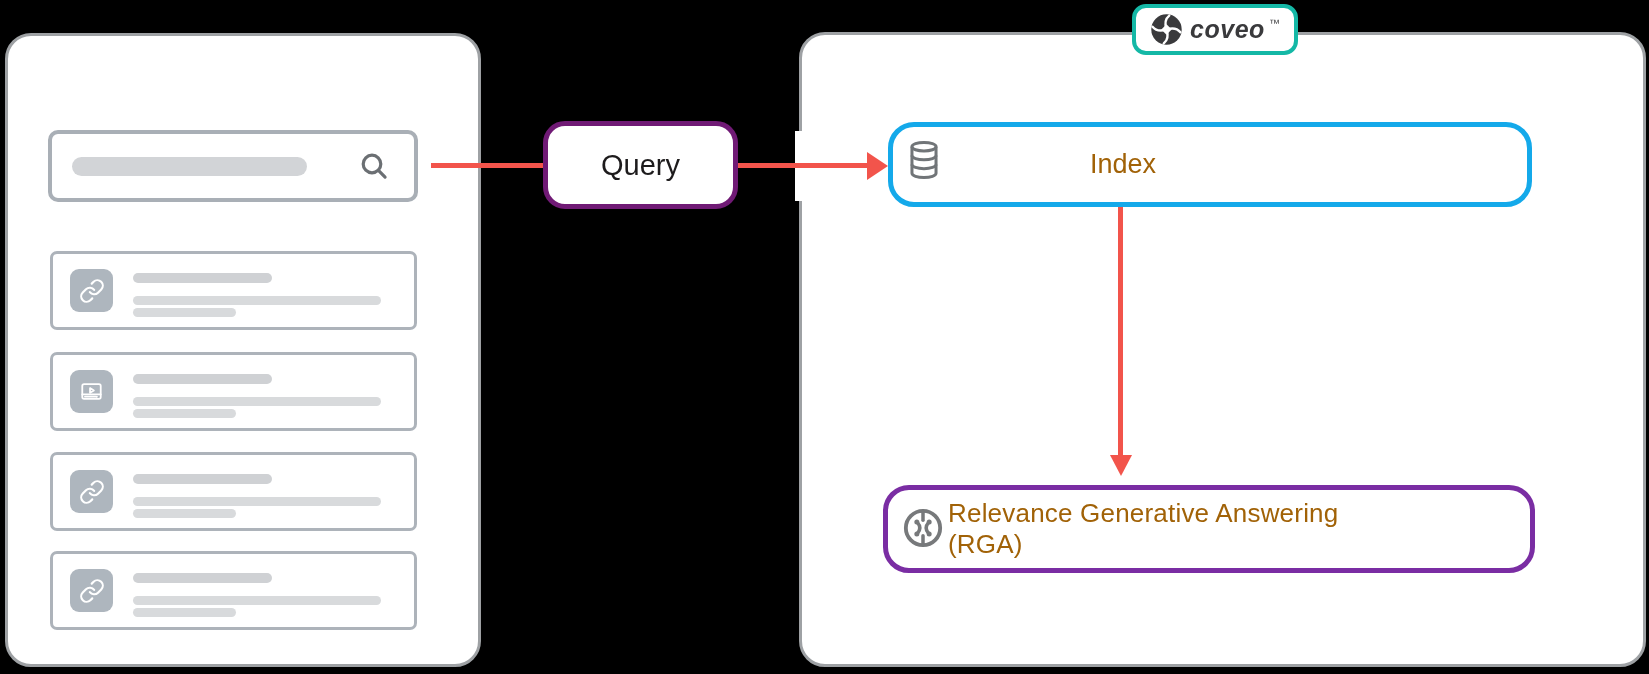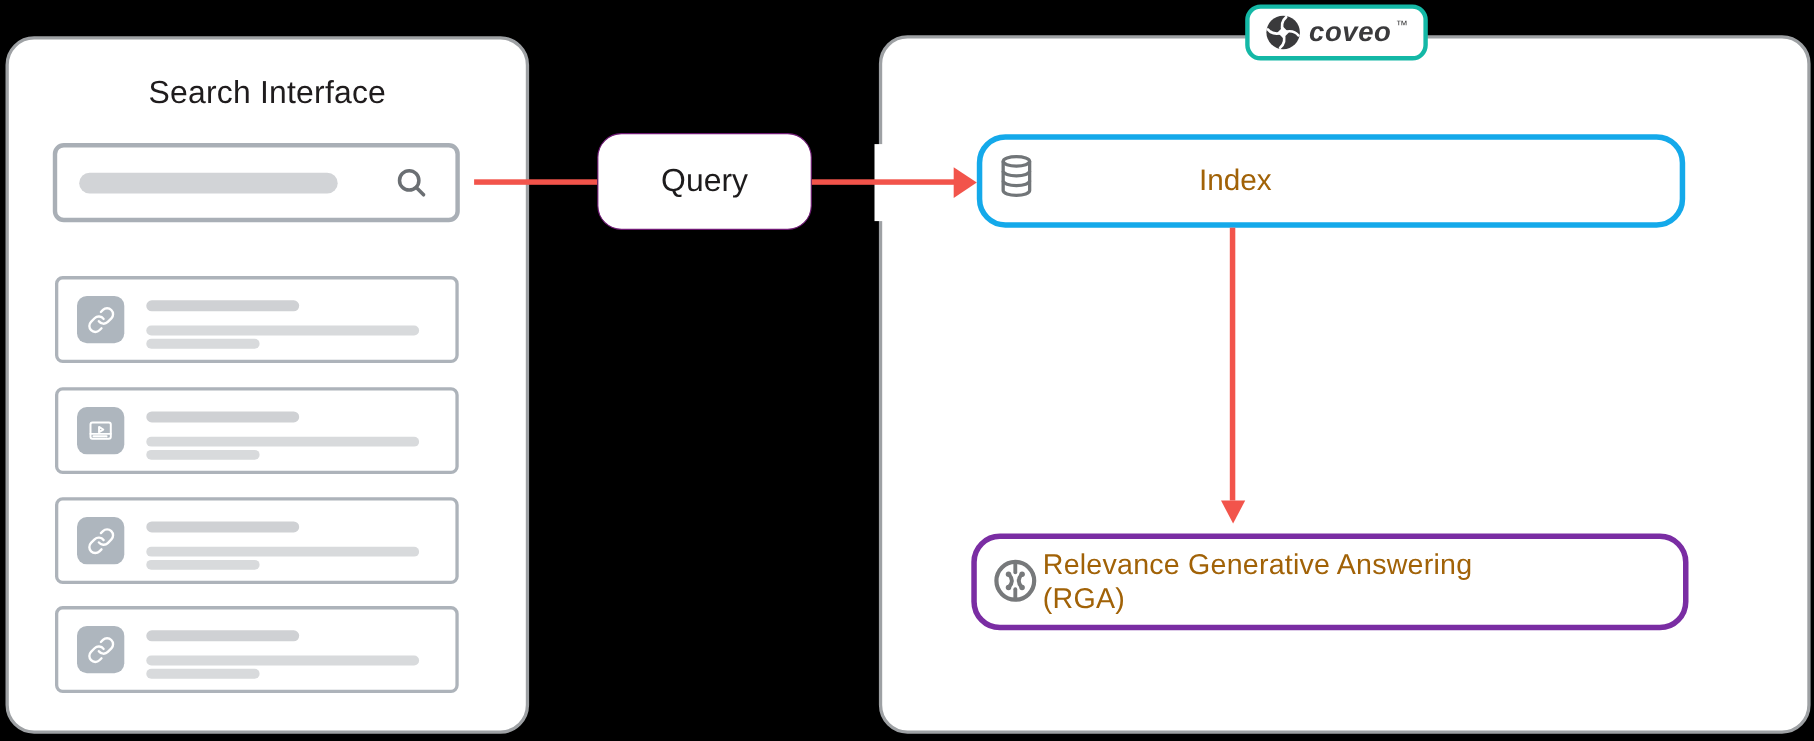--- a/index.html
+++ b/index.html
@@ -36,21 +36,21 @@
     background:#AEB6BE;border-radius:9px;display:flex;align-items:center;justify-content:center;
   }
   .sk{position:absolute;border-radius:6px;}
   .sk1{left:80px;top:19px;width:139px;height:10px;background:#CFD1D4;}
   .sk2{left:80px;top:42px;width:248px;height:9px;background:#D8DADC;}
   .sk3{left:80px;top:54px;width:103px;height:9px;background:#D8DADC;}
 
   
   .query-box{
     position:absolute;left:543px;top:121px;width:195px;height:88px;
-    background:#fff;border:1px solid #701a75;border-radius:22px;box-sizing:border-box;
+    background:#fff;border:5px solid #701a75;border-radius:22px;box-sizing:border-box;
     display:flex;align-items:center;justify-content:center;
     font-size:29px;color:#1d1b1c;
   }
   .red-line{position:absolute;background:#F2544B;}
   .arrowhead-right{
     position:absolute;width:0;height:0;
     border-top:14px solid transparent;border-bottom:14px solid transparent;
     border-left:21px solid #F2544B;
   }
   .arrowhead-down{
@@ -83,21 +83,20 @@
   .index-icon{position:absolute;left:12px;top:13px;}
   .rga-icon{position:absolute;left:15px;top:18px;}
 </style>
 </head>
 <body>
 
 <div class="scene">
 
   <div class="panel" style="left:5px;top:33px;width:476px;height:634px;">
 
-    <div class="panel-title">Search Interface</div>
 
     <div class="search-bar">
       <div class="search-pill"></div>
       <div class="search-glass">
         <svg width="32" height="32" viewBox="0 0 24 24" fill="none" stroke="#6B6F73" stroke-width="2.4" stroke-linecap="round">
           <circle cx="10.5" cy="10.5" r="6.6"></circle>
           <line x1="15.5" y1="15.5" x2="20.3" y2="20.3"></line>
         </svg>
       </div>
     </div>

